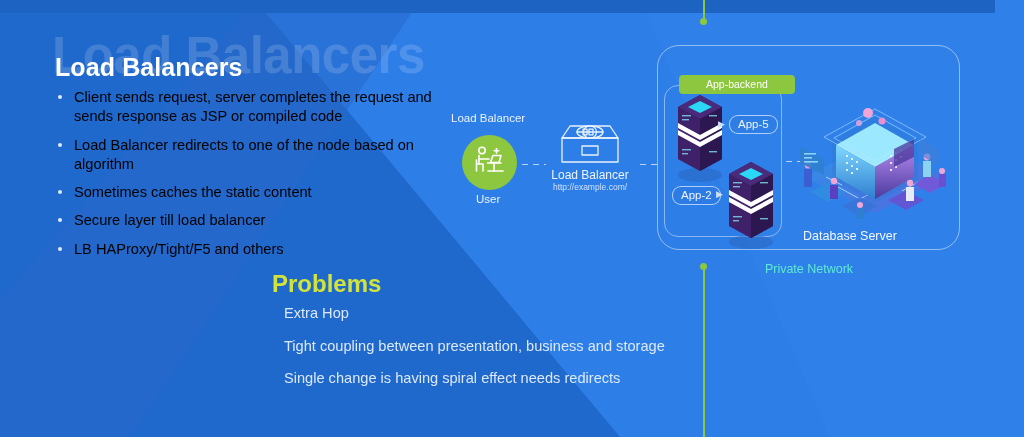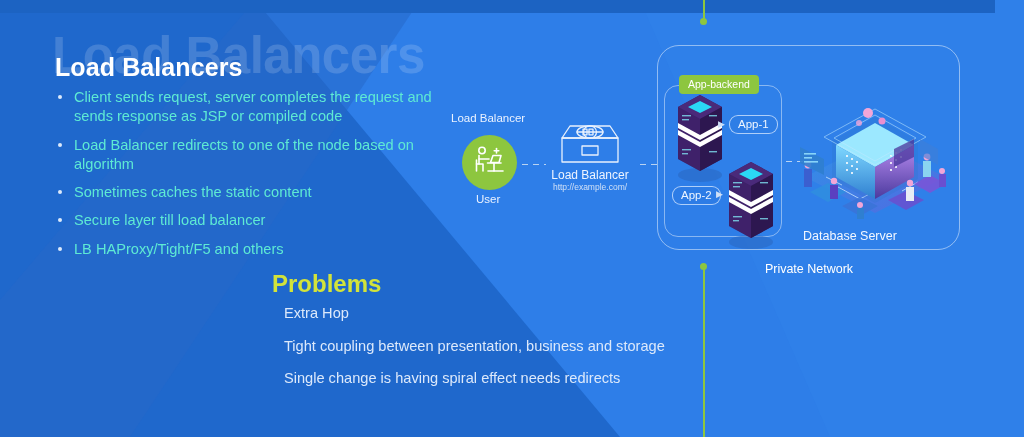--- a/index.html
+++ b/index.html
@@ -24,21 +24,21 @@
     color:rgba(255,255,255,.16); white-space:nowrap; line-height:1;
   }
   .main-title{
     position:absolute; left:55px; top:55px;
     font-size:25px; font-weight:bold; color:#ffffff;
     letter-spacing:.1px; line-height:1; white-space:nowrap;
   }
   .bullets{ position:absolute; left:52px; top:88px; width:400px; }
   .bullet{
     position:relative; padding-left:22px; margin-bottom:9px;
-    font-size:14.6px; line-height:1.32; color:#5eead4; font-weight:400;
+    font-size:14.6px; line-height:1.32; color:#000000; font-weight:400;
   }
   .bullet .dot{
     position:absolute; left:6px; top:7px; width:4px; height:4px;
     border-radius:50%; background:#dce9fb;
   }
 
   
   .problems-title{
     position:absolute; left:272px; top:272px;
     font-size:24px; font-weight:bold; color:#d2e33a; line-height:1;
@@ -80,26 +80,26 @@
   .pn-outer{
     position:absolute; left:657px; top:45px; width:303px; height:205px;
     border:1.2px solid rgba(214,230,250,.60); border-radius:22px;
   }
   .pn-inner{
     position:absolute; left:664px; top:85px; width:118px; height:152px;
     border:1.2px solid rgba(214,230,250,.55); border-radius:14px;
   }
   .pn-label{
     position:absolute; left:659px; top:262px; width:300px; text-align:center;
-    font-size:12.5px; color:#ffffff; white-space:nowrap;
+    font-size:12.5px; color:#5eead4; white-space:nowrap;
   }
   .badge-appbackend{
     position:absolute; left:679px; top:75px;
     background:#8dc63f; color:#ffffff; font-size:10.5px;
-    padding:3px 9px 4px; border-radius:4px; white-space:nowrap;
+    padding:3px 27px 4px; border-radius:4px; white-space:nowrap;
   }
   .chip{
     position:absolute; border:1px solid rgba(220,235,255,.75);
     border-radius:9px; padding:2px 8px 3px;
     font-size:11.5px; color:#eef5ff; white-space:nowrap;
     background:rgba(45,120,225,.25);
   }
   .chip-app1{ left:729px; top:115px; }
   .chip-app2{ left:672px; top:186px; }
   .arrow{ position:absolute; font-size:9px; color:#cfe0f7; line-height:1; }
@@ -254,21 +254,21 @@
       <rect x="10" y="22" width="9" height="1.4"></rect>
       <rect x="10" y="26" width="7" height="1.4"></rect>
       <rect x="10" y="56" width="9" height="1.4"></rect>
       <rect x="10" y="60" width="6" height="1.4"></rect>
       <rect x="37" y="22" width="8" height="1.4"></rect>
       <rect x="37" y="58" width="8" height="1.4"></rect>
     </g>
   </svg>
 
   <div class="arrow arrow-1">▶</div>
-  <div class="chip chip-app1">App-1</div>
+  <div class="chip chip-app1">App-5</div>
   <div class="chip chip-app2">App-2</div>
   <div class="arrow arrow-2">▶</div>
 
   <div class="dash-mid"></div>
 
   <svg class="db-art" width="170" height="135" viewBox="0 0 170 135">
     <defs>
       <linearGradient id="cubeL" x1="0" y1="0" x2="0" y2="1">
         <stop offset="0" stop-color="#7fd8ff"></stop>
           <stop offset="1" stop-color="#2f7fd0"></stop>

